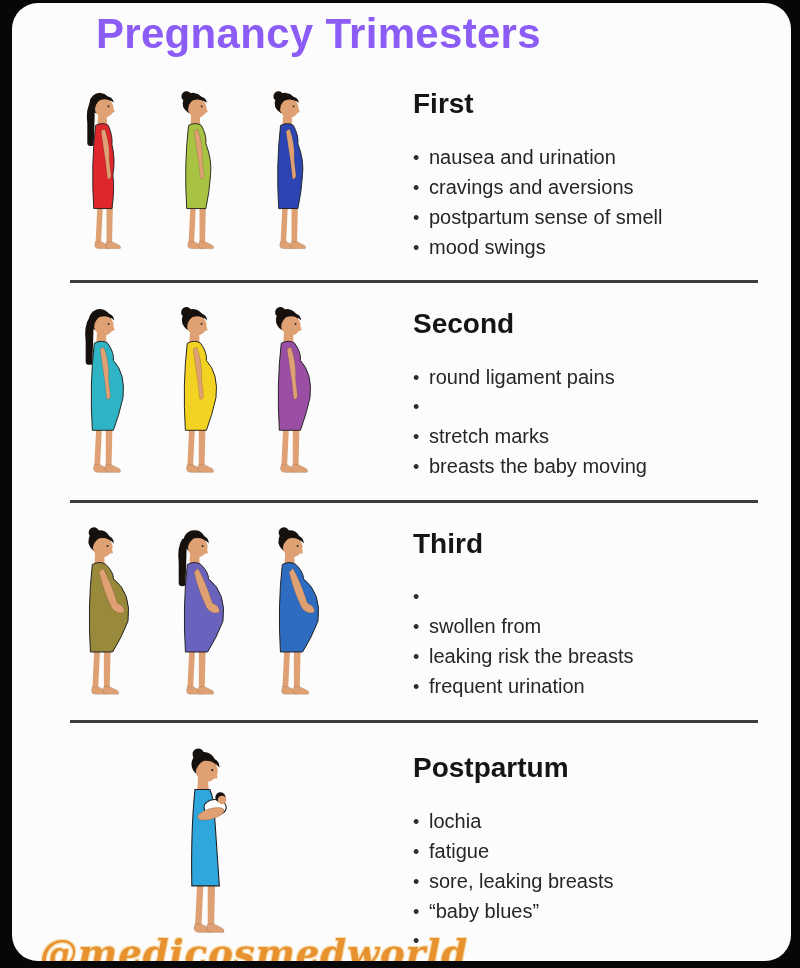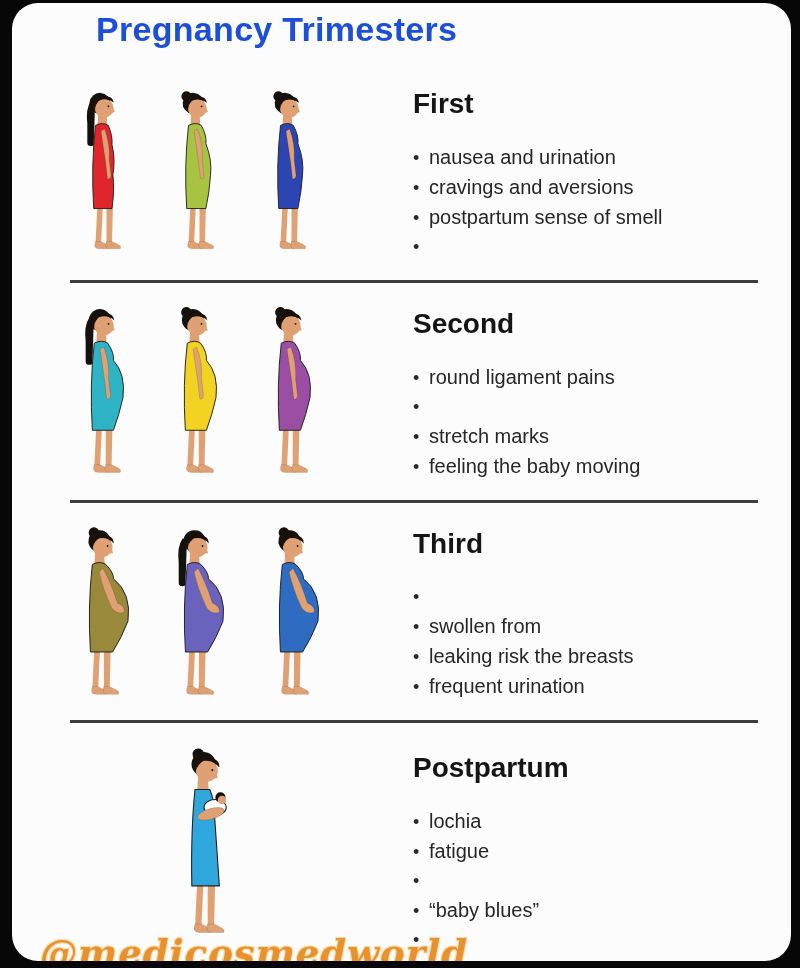--- a/index.html
+++ b/index.html
@@ -8,21 +8,21 @@
 
   .stage { position:absolute; left:0; top:0; width:800px; height:968px; }
 
   .card {
     position:absolute; left:12px; top:3px; width:779px; height:958px;
     background:#fcfcfc; border-radius:26px; overflow:hidden;
   }
 
   .page-title {
     position:absolute; left:84px; top:7px;
-    font-size:34px; font-weight:700; letter-spacing:.3px; color:#1d4ed8;
+    font-size:42px; font-weight:700; letter-spacing:.3px; color:#8b5cf6;
   }
 
   .figures { position:absolute; display:flex; justify-content:space-between; align-items:flex-end; }
   .figs-1 { left:68px;  top:84px;  width:242px; height:170px; }
   .figs-2 { left:66px;  top:300px; width:246px; height:178px; }
   .figs-3 { left:64px;  top:521px; width:250px; height:179px; }
   .figs-4 { left:158px; top:742px; width:80px;  height:197px; justify-content:center; z-index:1; }
   .fig { height:100%; }
   .fig svg { height:100%; width:auto; display:block; }
 
@@ -126,20 +126,21 @@
         <li>
             <span class="dot">•</span>
             <span>cravings and aversions</span>
           </li>
         <li>
             <span class="dot">•</span>
             <span>postpartum sense of smell</span>
           </li>
         <li>
             <span class="dot">•</span>
+            <span>mood swings</span>
           </li>
       </ul>
     </div>
     <hr class="divider div-1">
 
     <div class="figures figs-2">
       <div class="fig">
           <svg viewBox="30 0 62 186" xmlns="http://www.w3.org/2000/svg">
             <path d="M42,15 Q36,24 38,40 L38,61 Q38,66 45,64 L46,34 Q46,22 48,16 Z" fill="#17110e"></path>
             <path d="M49,130 L47,172 L53,172 L55,130 Z" fill="#dfa173"></path>
@@ -206,21 +207,21 @@
           </li>
         <li>
             <span class="dot">•</span>
           </li>
         <li>
             <span class="dot">•</span>
             <span>stretch marks</span>
           </li>
         <li>
             <span class="dot">•</span>
-            <span>feeling the baby moving</span>
+            <span>breasts the baby moving</span>
           </li>
       </ul>
     </div>
     <hr class="divider div-2">
 
     <div class="figures figs-3">
       <div class="fig">
           <svg viewBox="30 0 62 186" xmlns="http://www.w3.org/2000/svg">
             <path d="M49,130 L47,172 L53,172 L55,130 Z" fill="#dfa173"></path>
             <path d="M59,130 L59,172 L65,172 L66,130 Z" fill="#dfa173"></path>
@@ -330,20 +331,21 @@
         <li>
             <span class="dot">•</span>
             <span>lochia</span>
           </li>
         <li>
             <span class="dot">•</span>
             <span>fatigue</span>
           </li>
         <li>
             <span class="dot">•</span>
+            <span>sore, leaking breasts</span>
           </li>
         <li>
             <span class="dot">•</span>
             <span>“baby blues”</span>
           </li>
         <li>
             <span class="dot">•</span>
           </li>
       </ul>
     </div>

